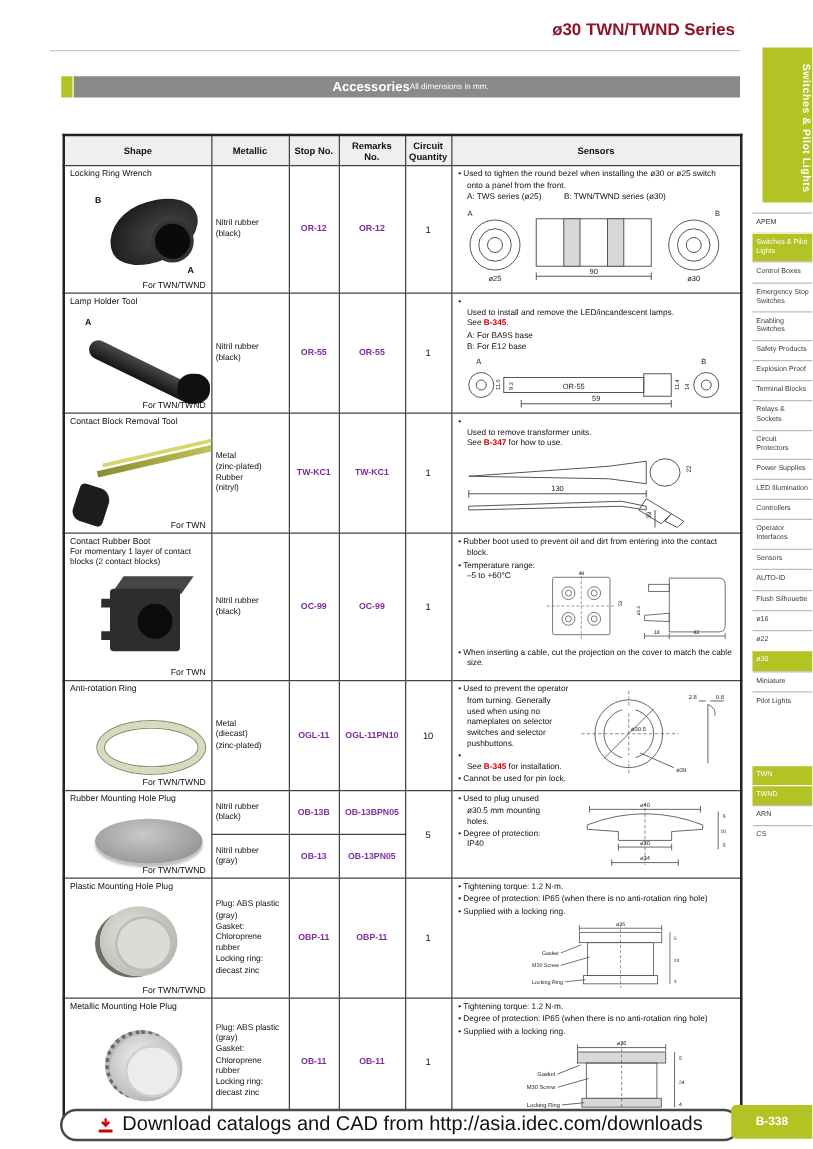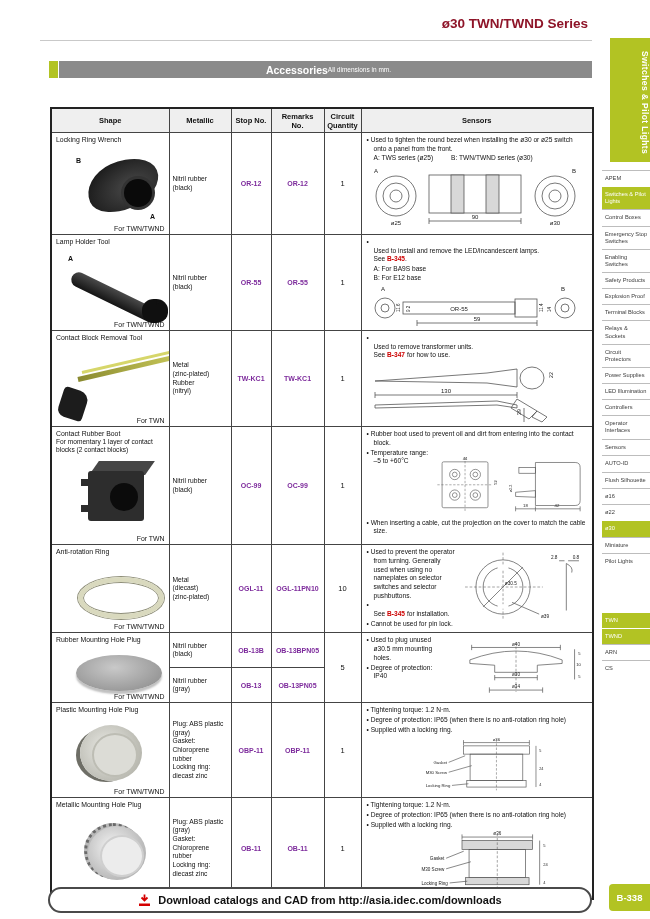--- a/index.html
+++ b/index.html
@@ -75,28 +75,28 @@
        background:radial-gradient(circle at 42% 40%,#f4f4f4,#9f9f9f);}
   .ph7i{left:48px;top:37px;width:40px;height:38px;border-radius:50%;border:2px solid #cfcfcf;background:#ececec;}
 
   
   .sidebar{position:absolute;top:0;right:0;width:48px;height:919px;}
   .vtab{position:absolute;top:38px;right:0;width:40px;height:118px;background:#b2c323;color:#fff;
         font-weight:bold;font-size:8.5px;writing-mode:vertical-rl;text-align:center;padding-top:6px;letter-spacing:.4px;}
   .navgrp{position:absolute;right:0;width:48px;}
   .nav-item{font-size:5.7px;color:#3c3c3c;padding:4px 2px 4px 3px;border-top:1px solid #bdbdbd;line-height:1.25;}
   .nav-item.active{background:#b2c323;color:#fff;border-top-color:#fff;}
-  .pagebadge{position:absolute;right:0;top:884px;width:41px;height:27px;background:#b2c323;color:#fff;
+  .pagebadge{position:absolute;right:0;top:884px;width:65px;height:27px;background:#b2c323;color:#fff;
              font-weight:bold;font-size:9.5px;display:flex;align-items:center;justify-content:center;
              border-radius:4px 0 0 4px;}
 
   
   .dlbar{position:absolute;left:48px;top:887px;width:540px;height:22px;border:2px solid #4a4a4a;
          border-radius:13px;display:flex;align-items:center;justify-content:center;gap:7px;background:#fff;}
-  .dltext{font-size:11px;font-weight:bold;color:#111;}
+  .dltext{font-size:16px;font-weight:normal;color:#111;}
 </style>
 </head>
 <body>
 
 <div class="series-title">ø30 TWN/TWND Series</div>
 <div class="top-rule"></div>
 
 <div class="acc-accent"></div>
 <div class="acc-bar">
   <span class="acc-title">Accessories</span>

